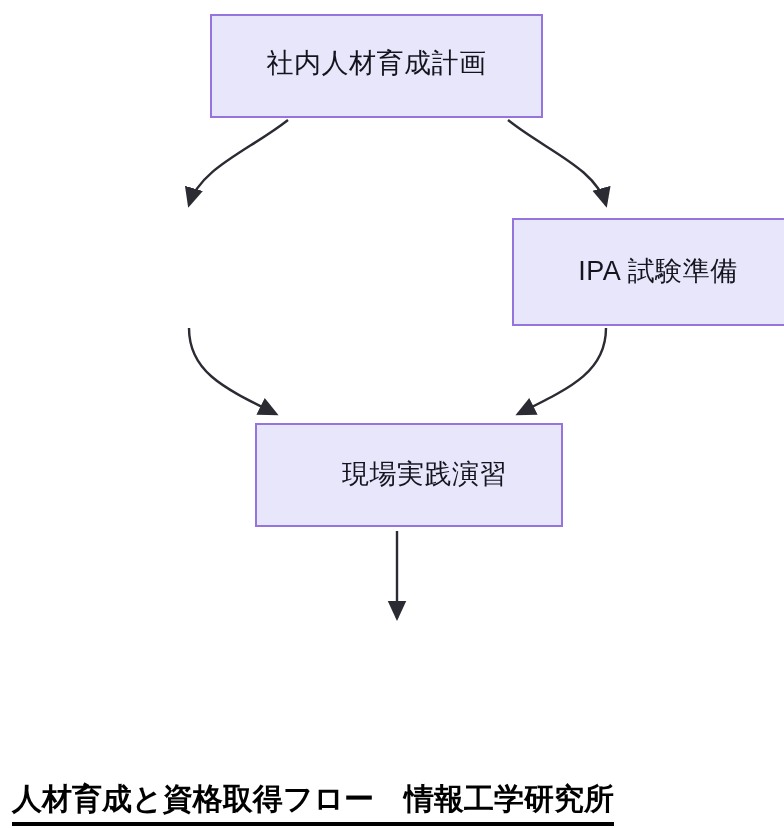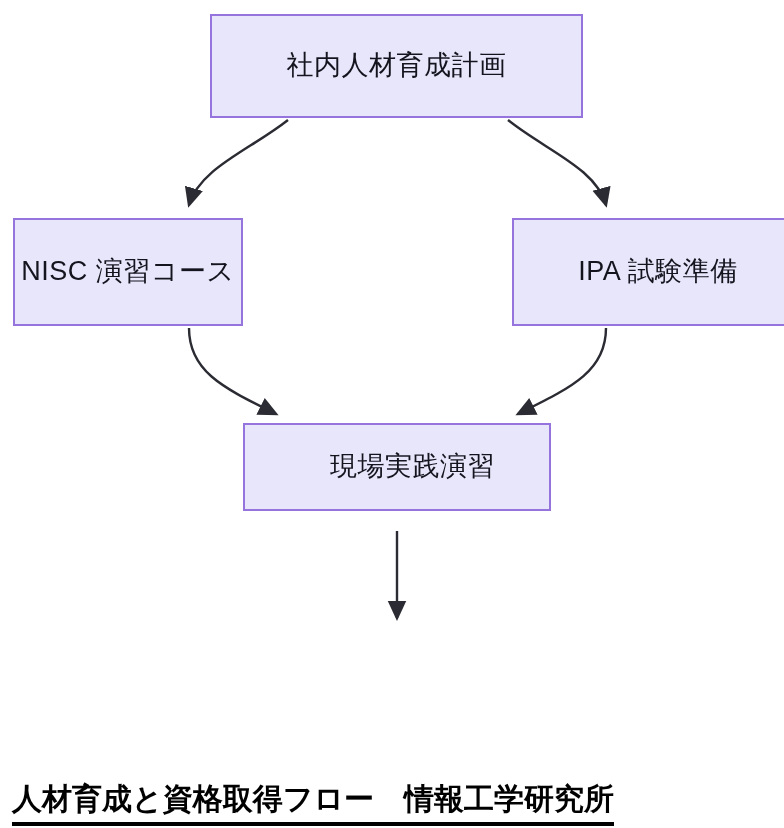--- a/index.html
+++ b/index.html
@@ -39,24 +39,24 @@
     justify-content: center;
     text-align: center;
   }
   .node-label {
     color: #14141e;
     font-size: 27px;
     line-height: 1.25;
     letter-spacing: 0.5px;
     white-space: nowrap;
   }
-  #node-plan   { left: 210px; top: 14px;  width: 373px; height: 104px; }
+  #node-plan   { left: 210px; top: 14px;  width: 333px; height: 104px; font-family: Liberation Mono, monospace; }
   #node-nisc   { left: 13px;  top: 218px; width: 230px; height: 108px; }
   #node-ipa    { left: 464px; top: 218px; width: 292px; height: 108px; margin-left: 48px; }
-  #node-field  { left: 243px; top: 423px; width: 308px; height: 88px; padding-left: 31px; }
+  #node-field  { left: 255px; top: 423px; width: 308px; height: 104px; padding-left: 31px; }
   #node-cert   { left: 243px; top: 626px; width: 308px; height: 105px; }
 
   #caption {
     position: absolute;
     left: 0px;
     top: 779px;
     width: 784px;
     height: 44px;
     margin-left: 14px;
   }
@@ -92,23 +92,20 @@
 
     <path d="M 606 328 C 606 372, 570 388, 518 414" fill="none" stroke="#2b2b33" stroke-width="2.4" marker-end="url(#arrowhead)"></path>
 
     <path d="M 397 531 L 397 618" fill="none" stroke="#2b2b33" stroke-width="2.4" marker-end="url(#arrowhead)"></path>
   </svg>
 
   <div class="node" id="node-plan">
     <span class="node-label">社内人材育成計画</span>
   </div>
 
-  <div class="node" id="node-nisc">
-    <span class="node-label">NISC 演習コース</span>
-  </div>
 
   <div class="node" id="node-ipa">
     <span class="node-label">IPA 試験準備</span>
   </div>
 
   <div class="node" id="node-field">
     <span class="node-label">現場実践演習</span>
   </div>
 
 

